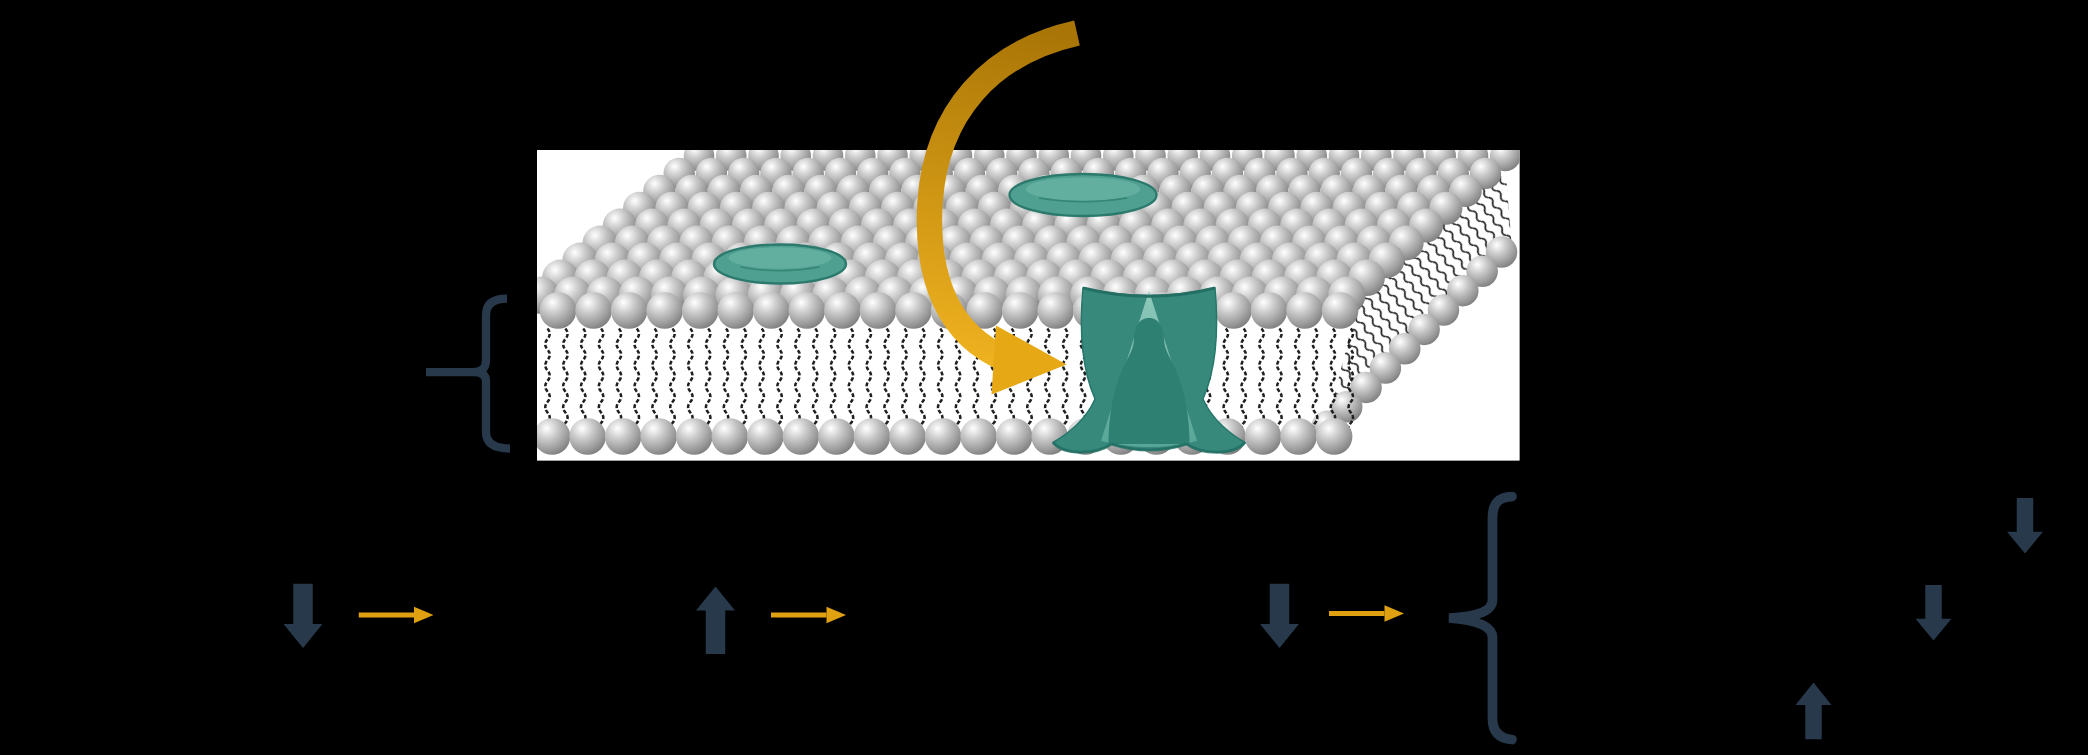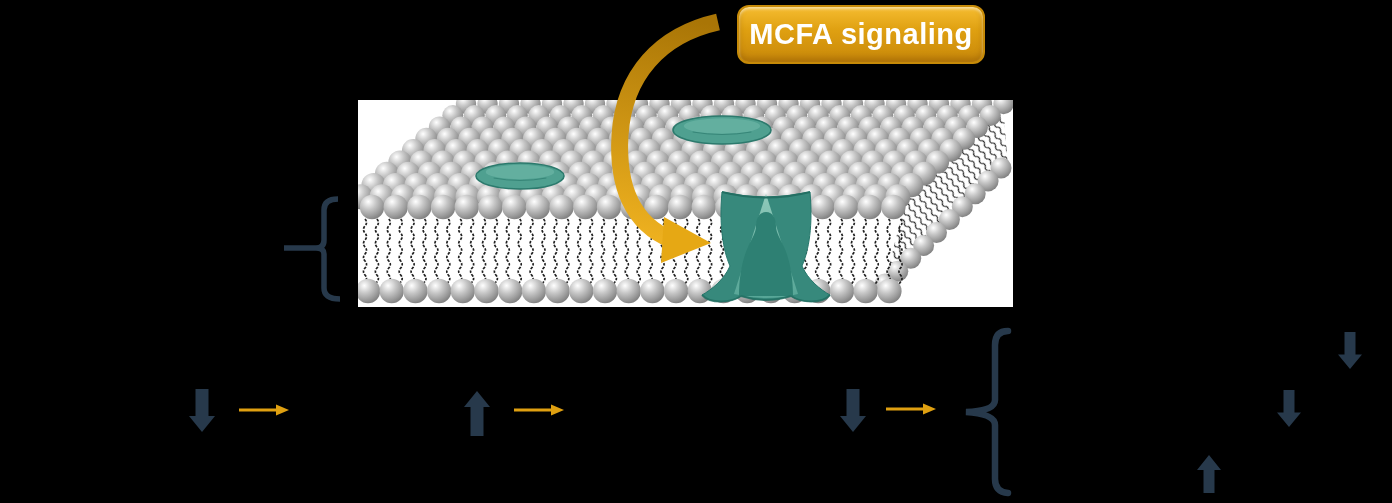--- a/index.html
+++ b/index.html
@@ -16,23 +16,20 @@
   svg.icon{display:block;}
   .navy{color:var(--navy,#27394B);}
   .gold{color:var(--gold,#DD9B0E);}
   .overlay{position:absolute;left:0;top:0;width:1392px;height:503px;pointer-events:none;}
 </style>
 </head>
 <body>
 
 <div class="canvas">
 
-  <div class="callout">
-    <span>MCFA signaling</span>
-  </div>
 
   <svg id="membrane-art" class="membrane" viewBox="0 0 655 207">
       <defs>
         <radialGradient id="sph" cx="35%" cy="28%" r="80%">
           <stop offset="0" stop-color="#ffffff"></stop>
           <stop offset="0.4" stop-color="#c6c6c6"></stop>
           <stop offset="0.75" stop-color="#9a9a9a"></stop>
           <stop offset="1" stop-color="#787878"></stop>
         </radialGradient>
         <linearGradient id="panel" x1="0" y1="0" x2="0" y2="1">

